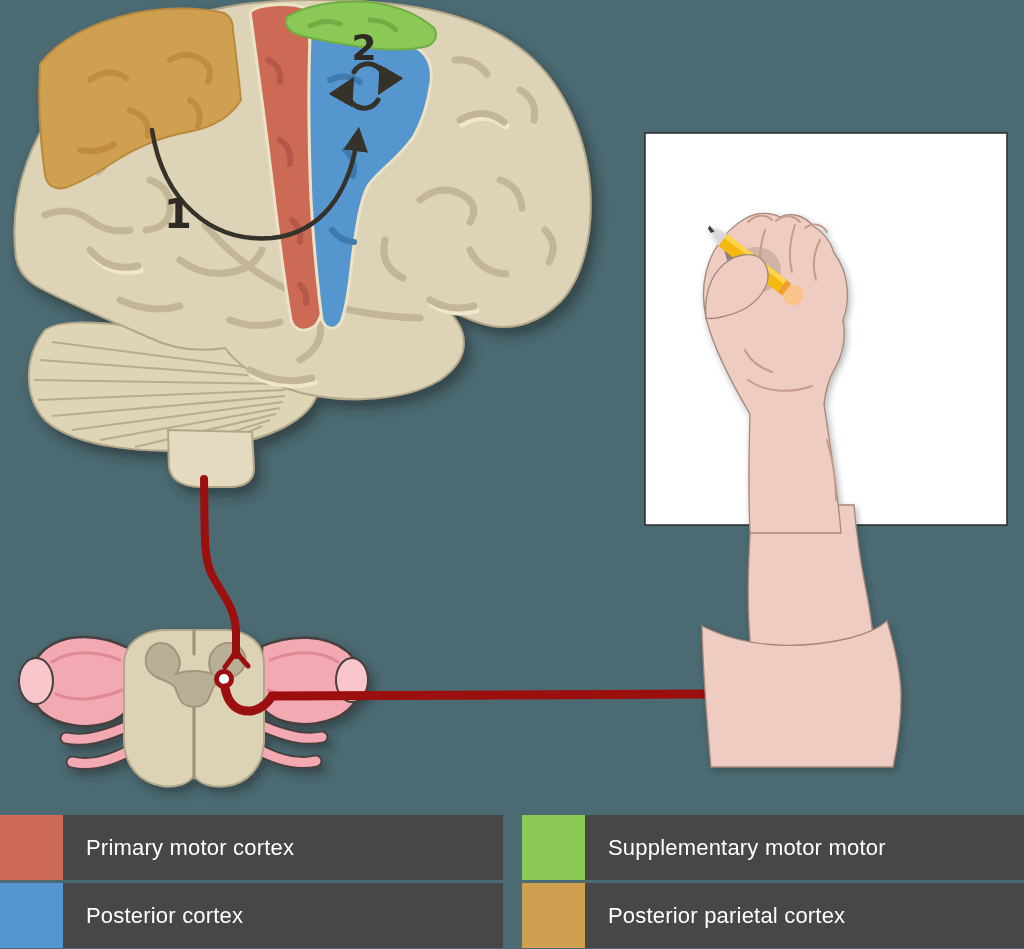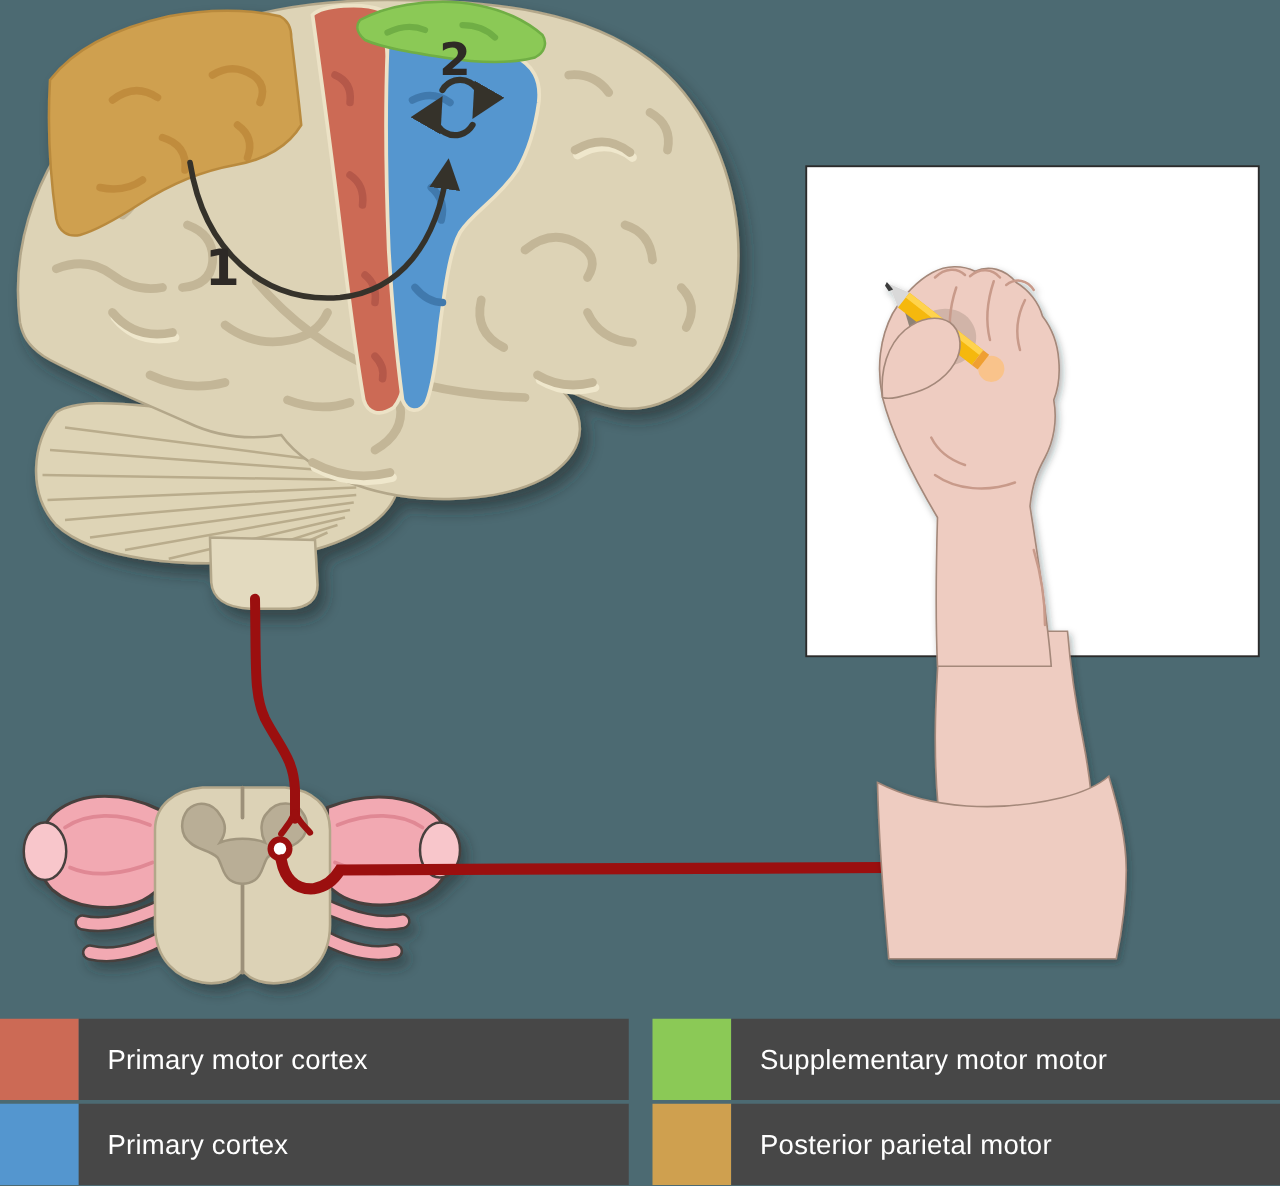--- a/index.html
+++ b/index.html
@@ -254,21 +254,21 @@
   <div class="legend-item">
     <div class="swatch" style="background-color: rgb(204, 106, 85);"></div>
     <div class="bar">Primary motor cortex</div>
   </div>
   <div class="legend-item">
     <div class="swatch" style="background-color: rgb(139, 201, 86);"></div>
     <div class="bar">Supplementary motor motor</div>
   </div>
   <div class="legend-item">
     <div class="swatch" style="background-color: rgb(84, 150, 207);"></div>
-    <div class="bar">Primary cortex</div>
+    <div class="bar">Posterior cortex</div>
   </div>
   <div class="legend-item">
     <div class="swatch" style="background-color: rgb(207, 160, 79);"></div>
-    <div class="bar">Posterior parietal motor</div>
+    <div class="bar">Posterior parietal cortex</div>
   </div>
 </div>
 
 </div>
 
 </body></html>

